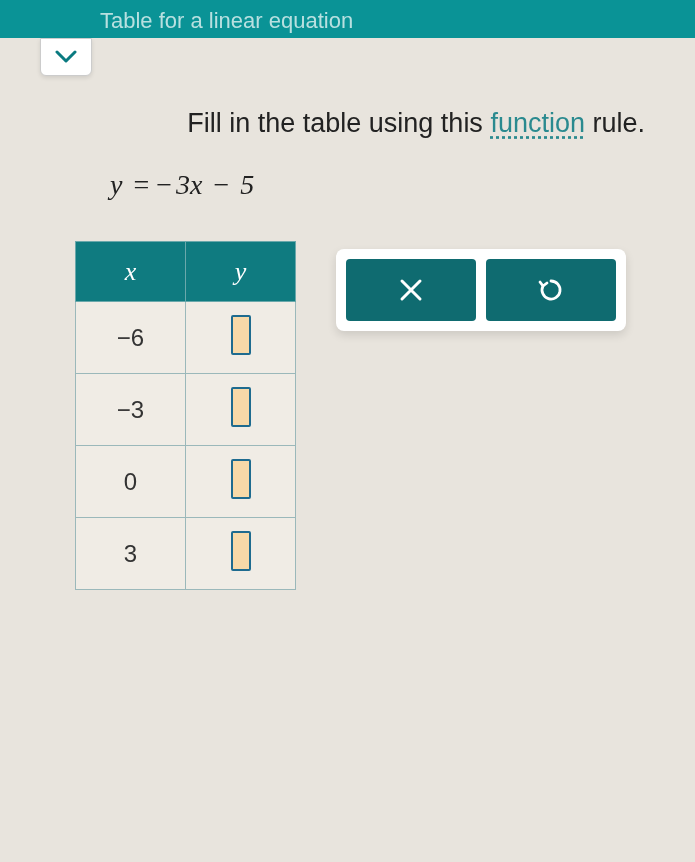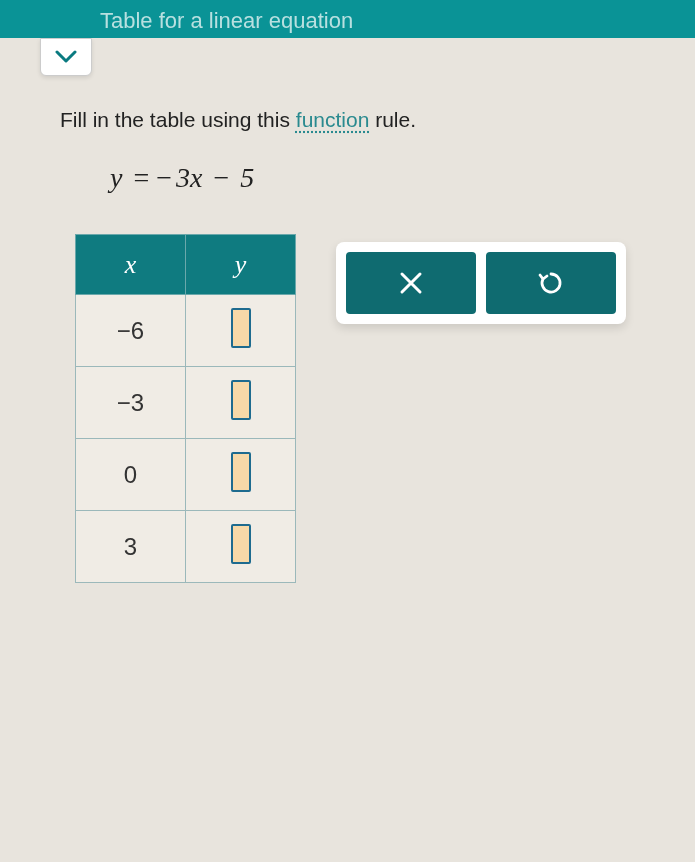--- a/index.html
+++ b/index.html
@@ -32,24 +32,25 @@
       display: flex;
       align-items: center;
       justify-content: center;
       cursor: pointer;
       box-shadow: 0 2px 4px rgba(0,0,0,0.1);
     }
     .content {
       padding: 70px 50px 30px 60px;
     }
     .instruction {
-      font-size: 21px;
+      font-size: 27px;
       color: #222;
       margin-bottom: 30px;
       font-weight: 400;
+      text-align: right;
     }
     .instruction .link {
       color: #2a8a8f;
       text-decoration: underline;
       text-decoration-style: dotted;
       text-underline-offset: 4px;
     }
     .equation {
       font-family: 'Times New Roman', serif;
       font-style: italic;

